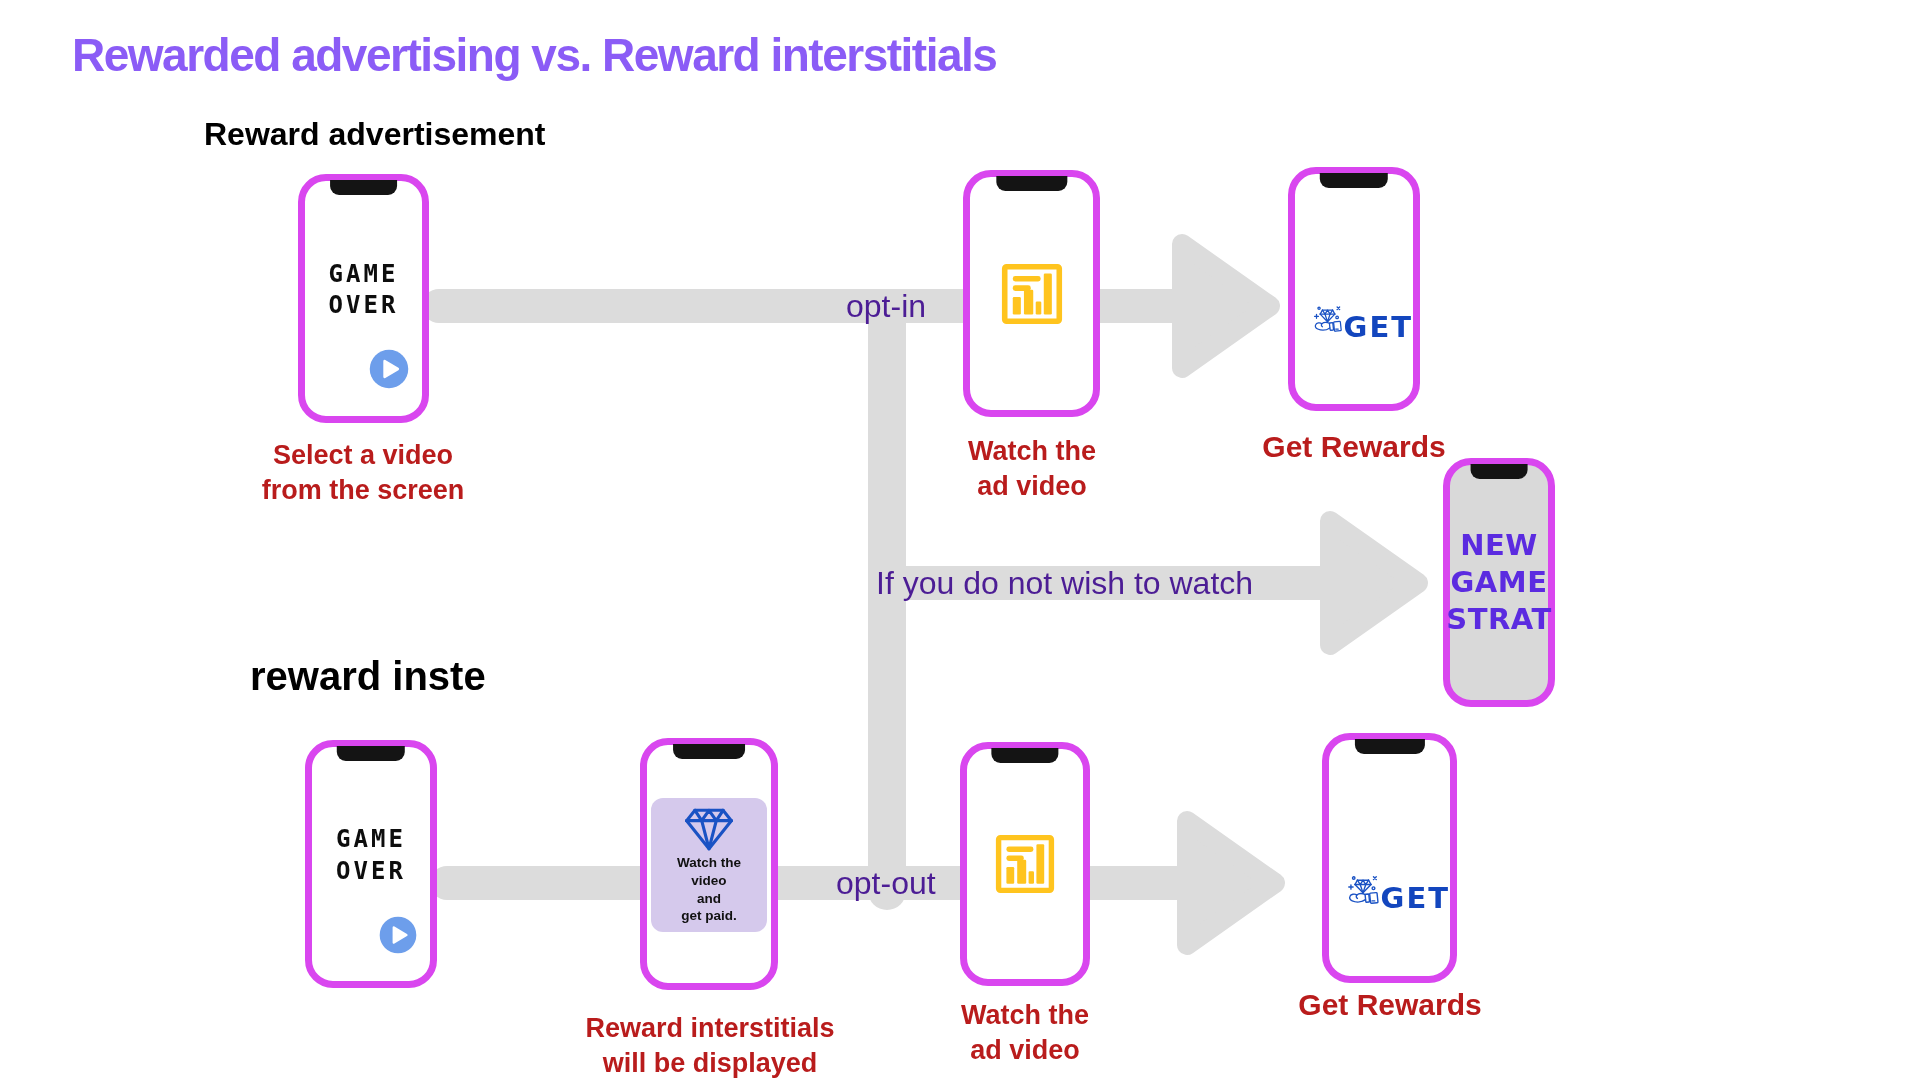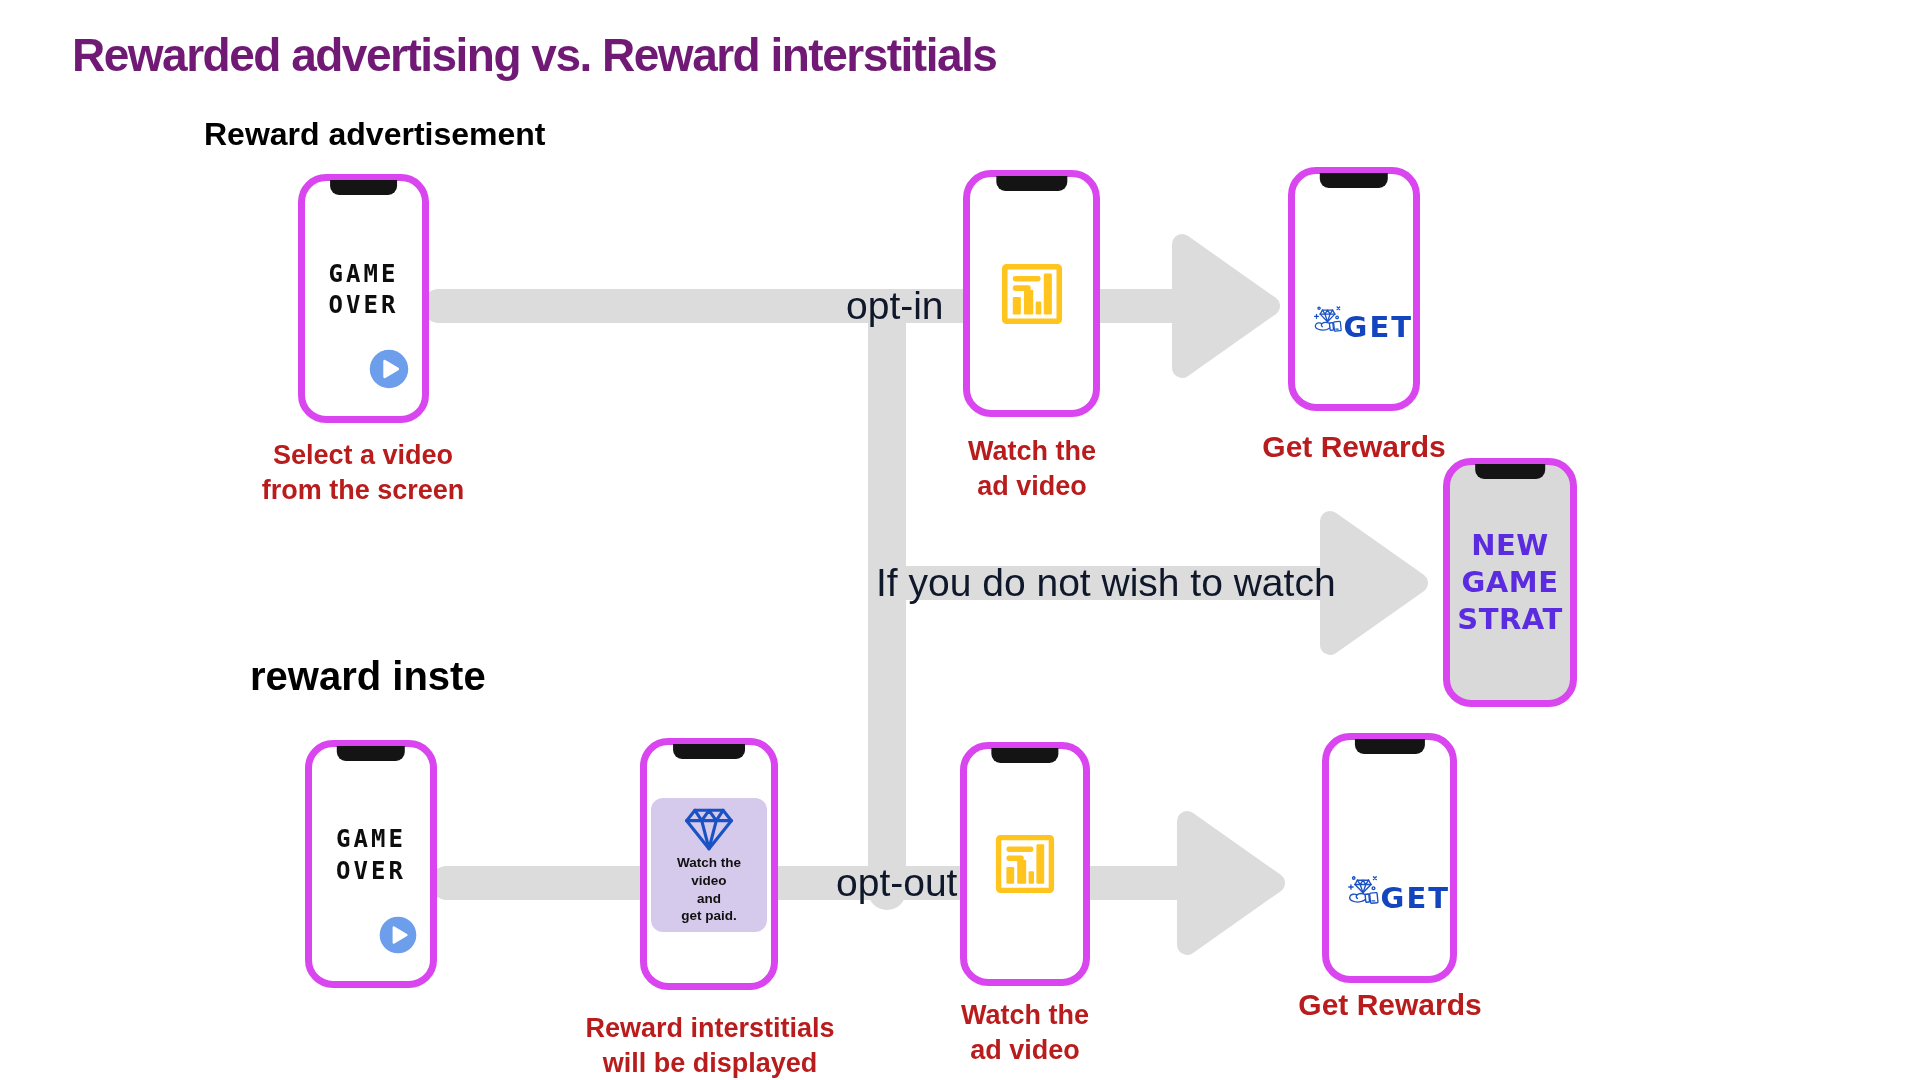--- a/index.html
+++ b/index.html
@@ -2,24 +2,24 @@
 <html><head>
 <meta charset="utf-8">
 <style>
   html,body{margin:0;padding:0;background:#fff;}
   body{width:1920px;height:1080px;position:relative;overflow:hidden;
        font-family:"Liberation Sans",sans-serif;color:#111;}
   .abs{position:absolute;}
   .pre{white-space:pre-line;}
 
   
-  .page-title{left:72px;top:28px;font-size:46px;font-weight:800;letter-spacing:-1.5px;color:#701a75;}
+  .page-title{left:72px;top:28px;font-size:46px;font-weight:800;letter-spacing:-1.5px;color:#8b5cf6;}
   .section-label{font-weight:800;color:#000000;}
   .caption{font-weight:700;font-size:27px;line-height:1.28;text-align:center;width:320px;color:#b91c1c;}
-  .flow-label{font-weight:400;font-size:39px;line-height:34px;color:#0f172a;}
+  .flow-label{font-weight:400;font-size:32px;line-height:34px;color:#4c1d95;}
 
   
   .bar{background:#dcdcdc;}
   .vline{background:#dcdcdc;border-radius:19px;}
 
   
   .phone{box-sizing:border-box;background:#fff;border:7px solid #d946ef;border-radius:28px;}
   .phone-gray{background:#d9d9d9;}
   .notch{position:absolute;top:-1px;left:50%;transform:translateX(-50%);
          width:58%;height:15px;background:#141414;border-radius:0 0 9px 9px;}
@@ -117,21 +117,21 @@
       <rect x="78" y="56" width="24" height="33" rx="3" transform="rotate(-6 90 72)"></rect>
       <path d="M84,82 h9"></path>
     </svg>
     <div class="get-text">GET</div>
   </div>
 </div>
 <div class="abs caption" style="left:1194px;top:428px;font-size:30px;">Get Rewards</div>
 
 <div class="abs flow-label" style="left:876px;top:566px;">If you do not wish to watch</div>
 
-<div class="abs phone phone-gray" style="left:1443px;top:458px;width:134px;height:249px;">
+<div class="abs phone phone-gray" style="left:1443px;top:458px;width:112px;height:249px;">
   <div class="notch"></div>
   <div class="newgame-text pre">NEW
 GAME
 STRAT</div>
 </div>
 
 <div class="abs phone" style="left:305px;top:740px;width:132px;height:248px;">
   <div class="notch"></div>
   <div class="game-over pre">GAME
 OVER</div>

